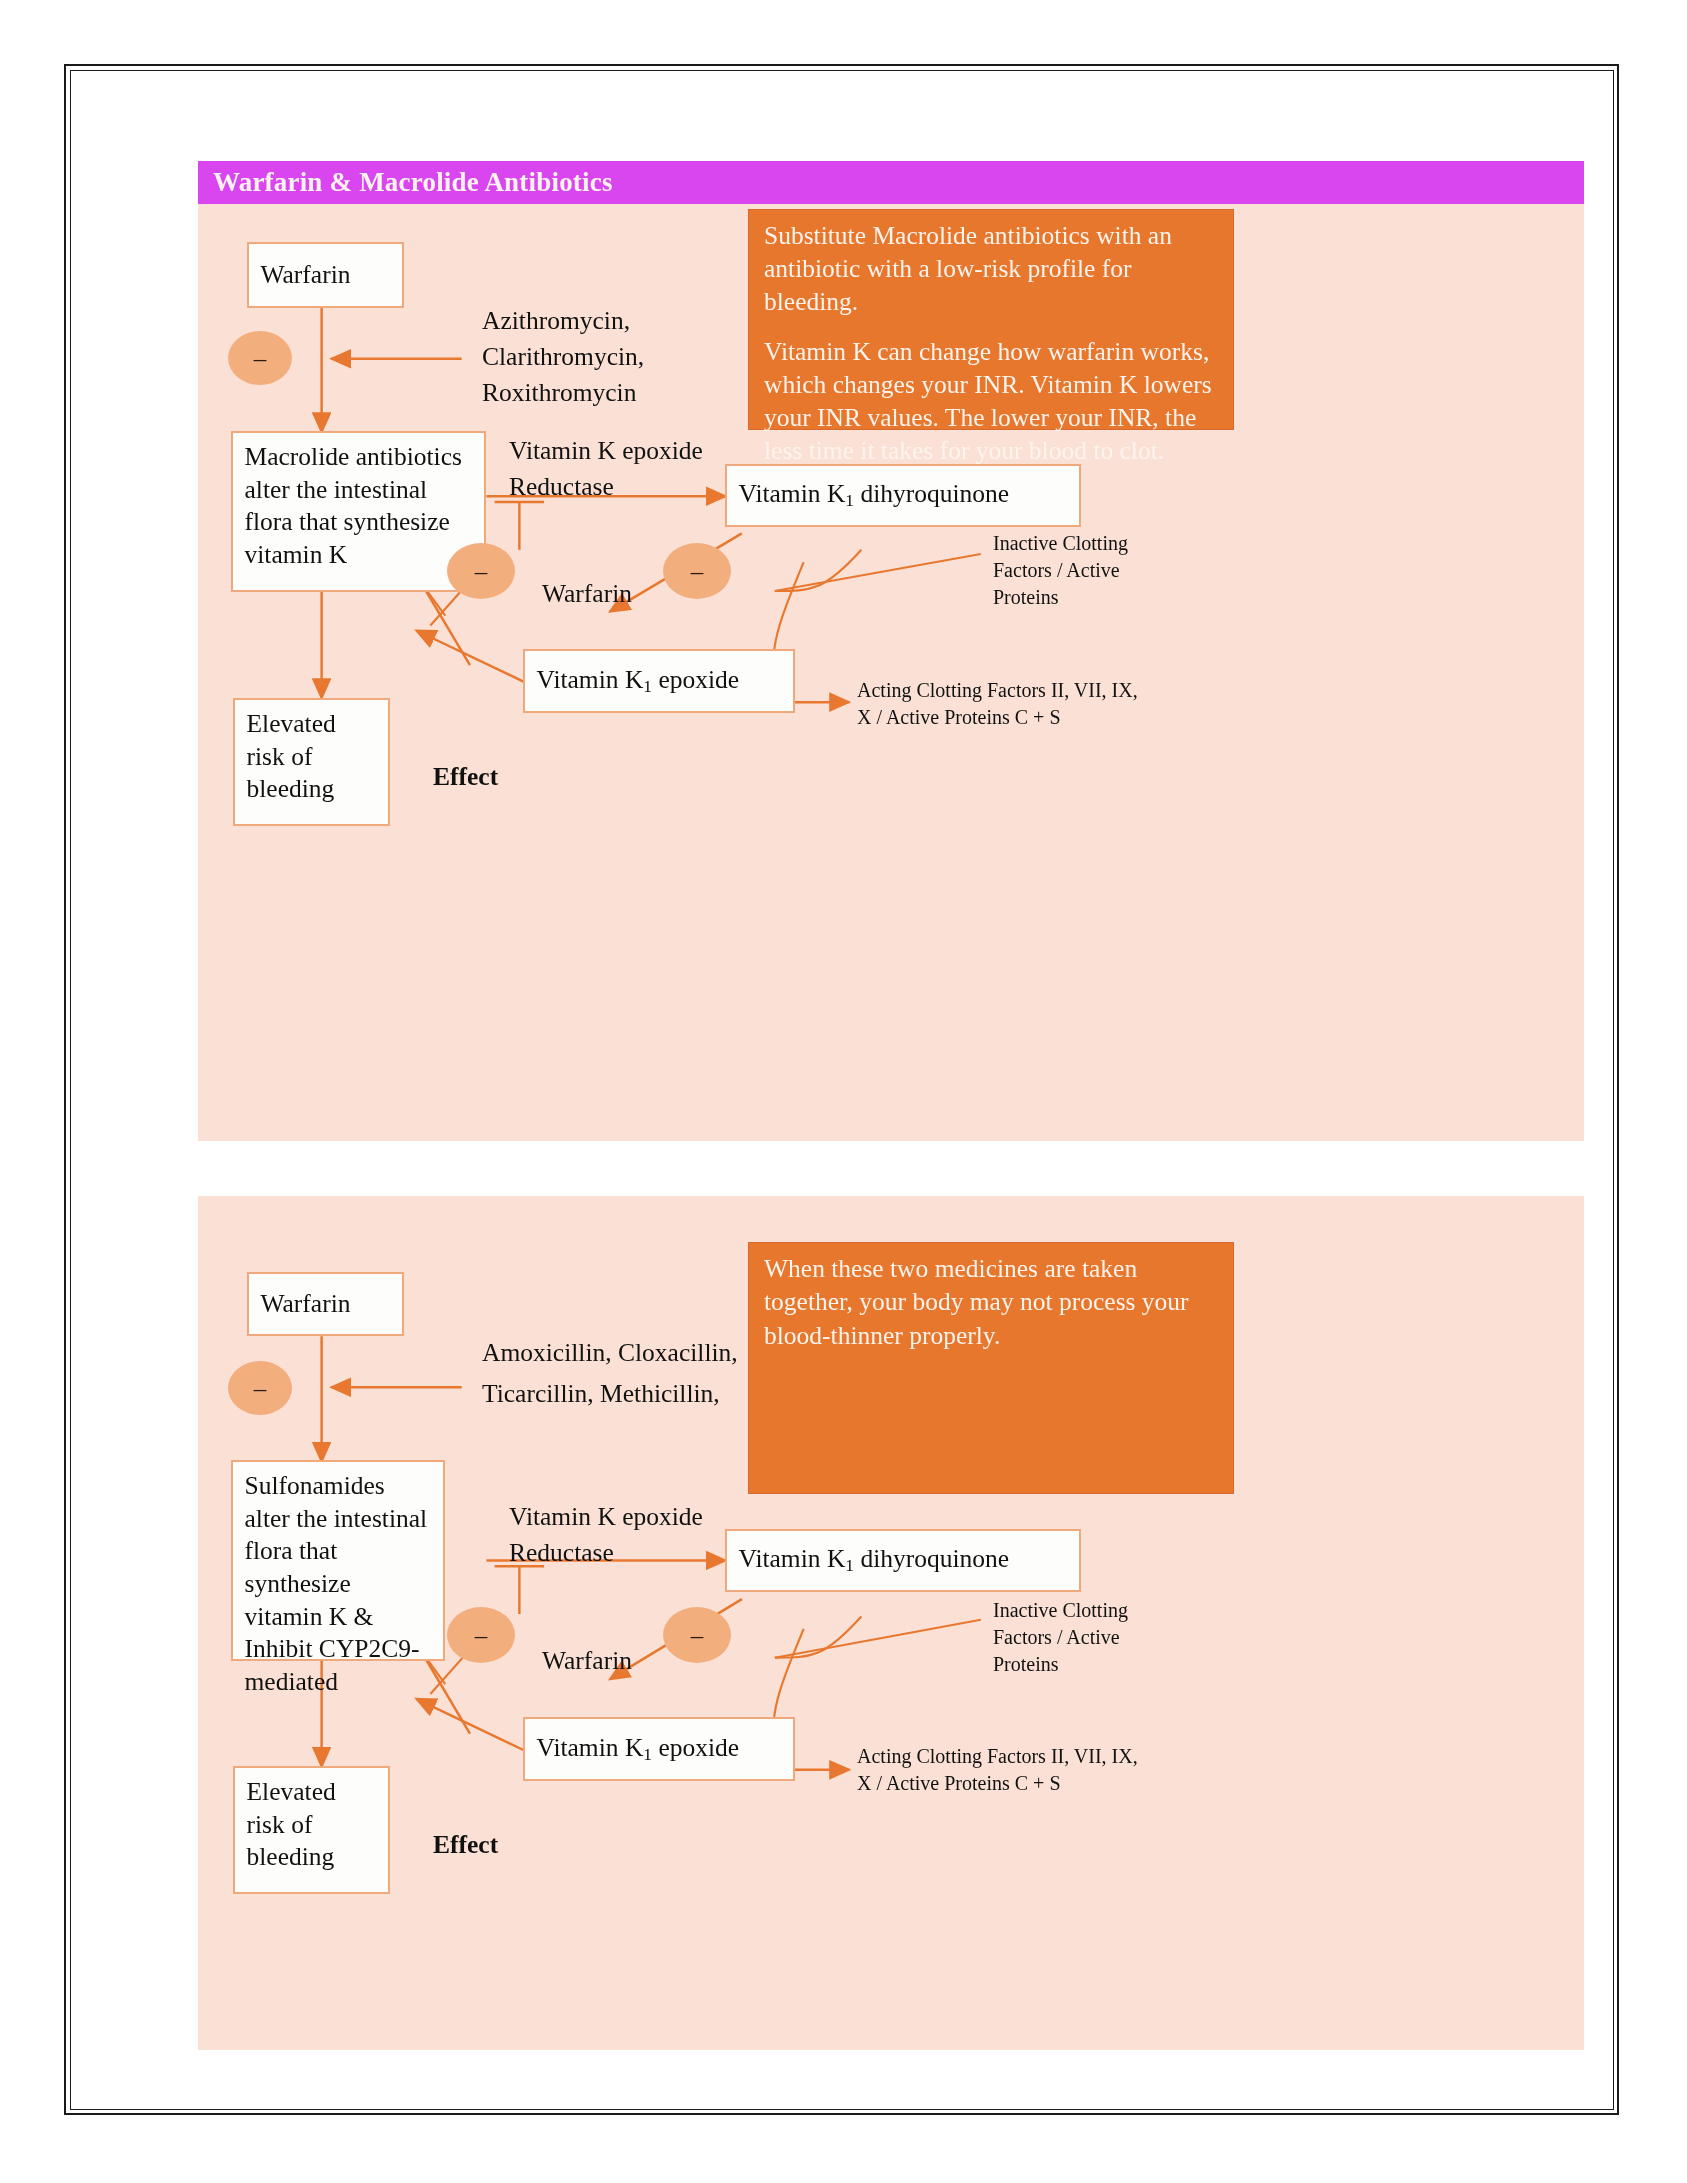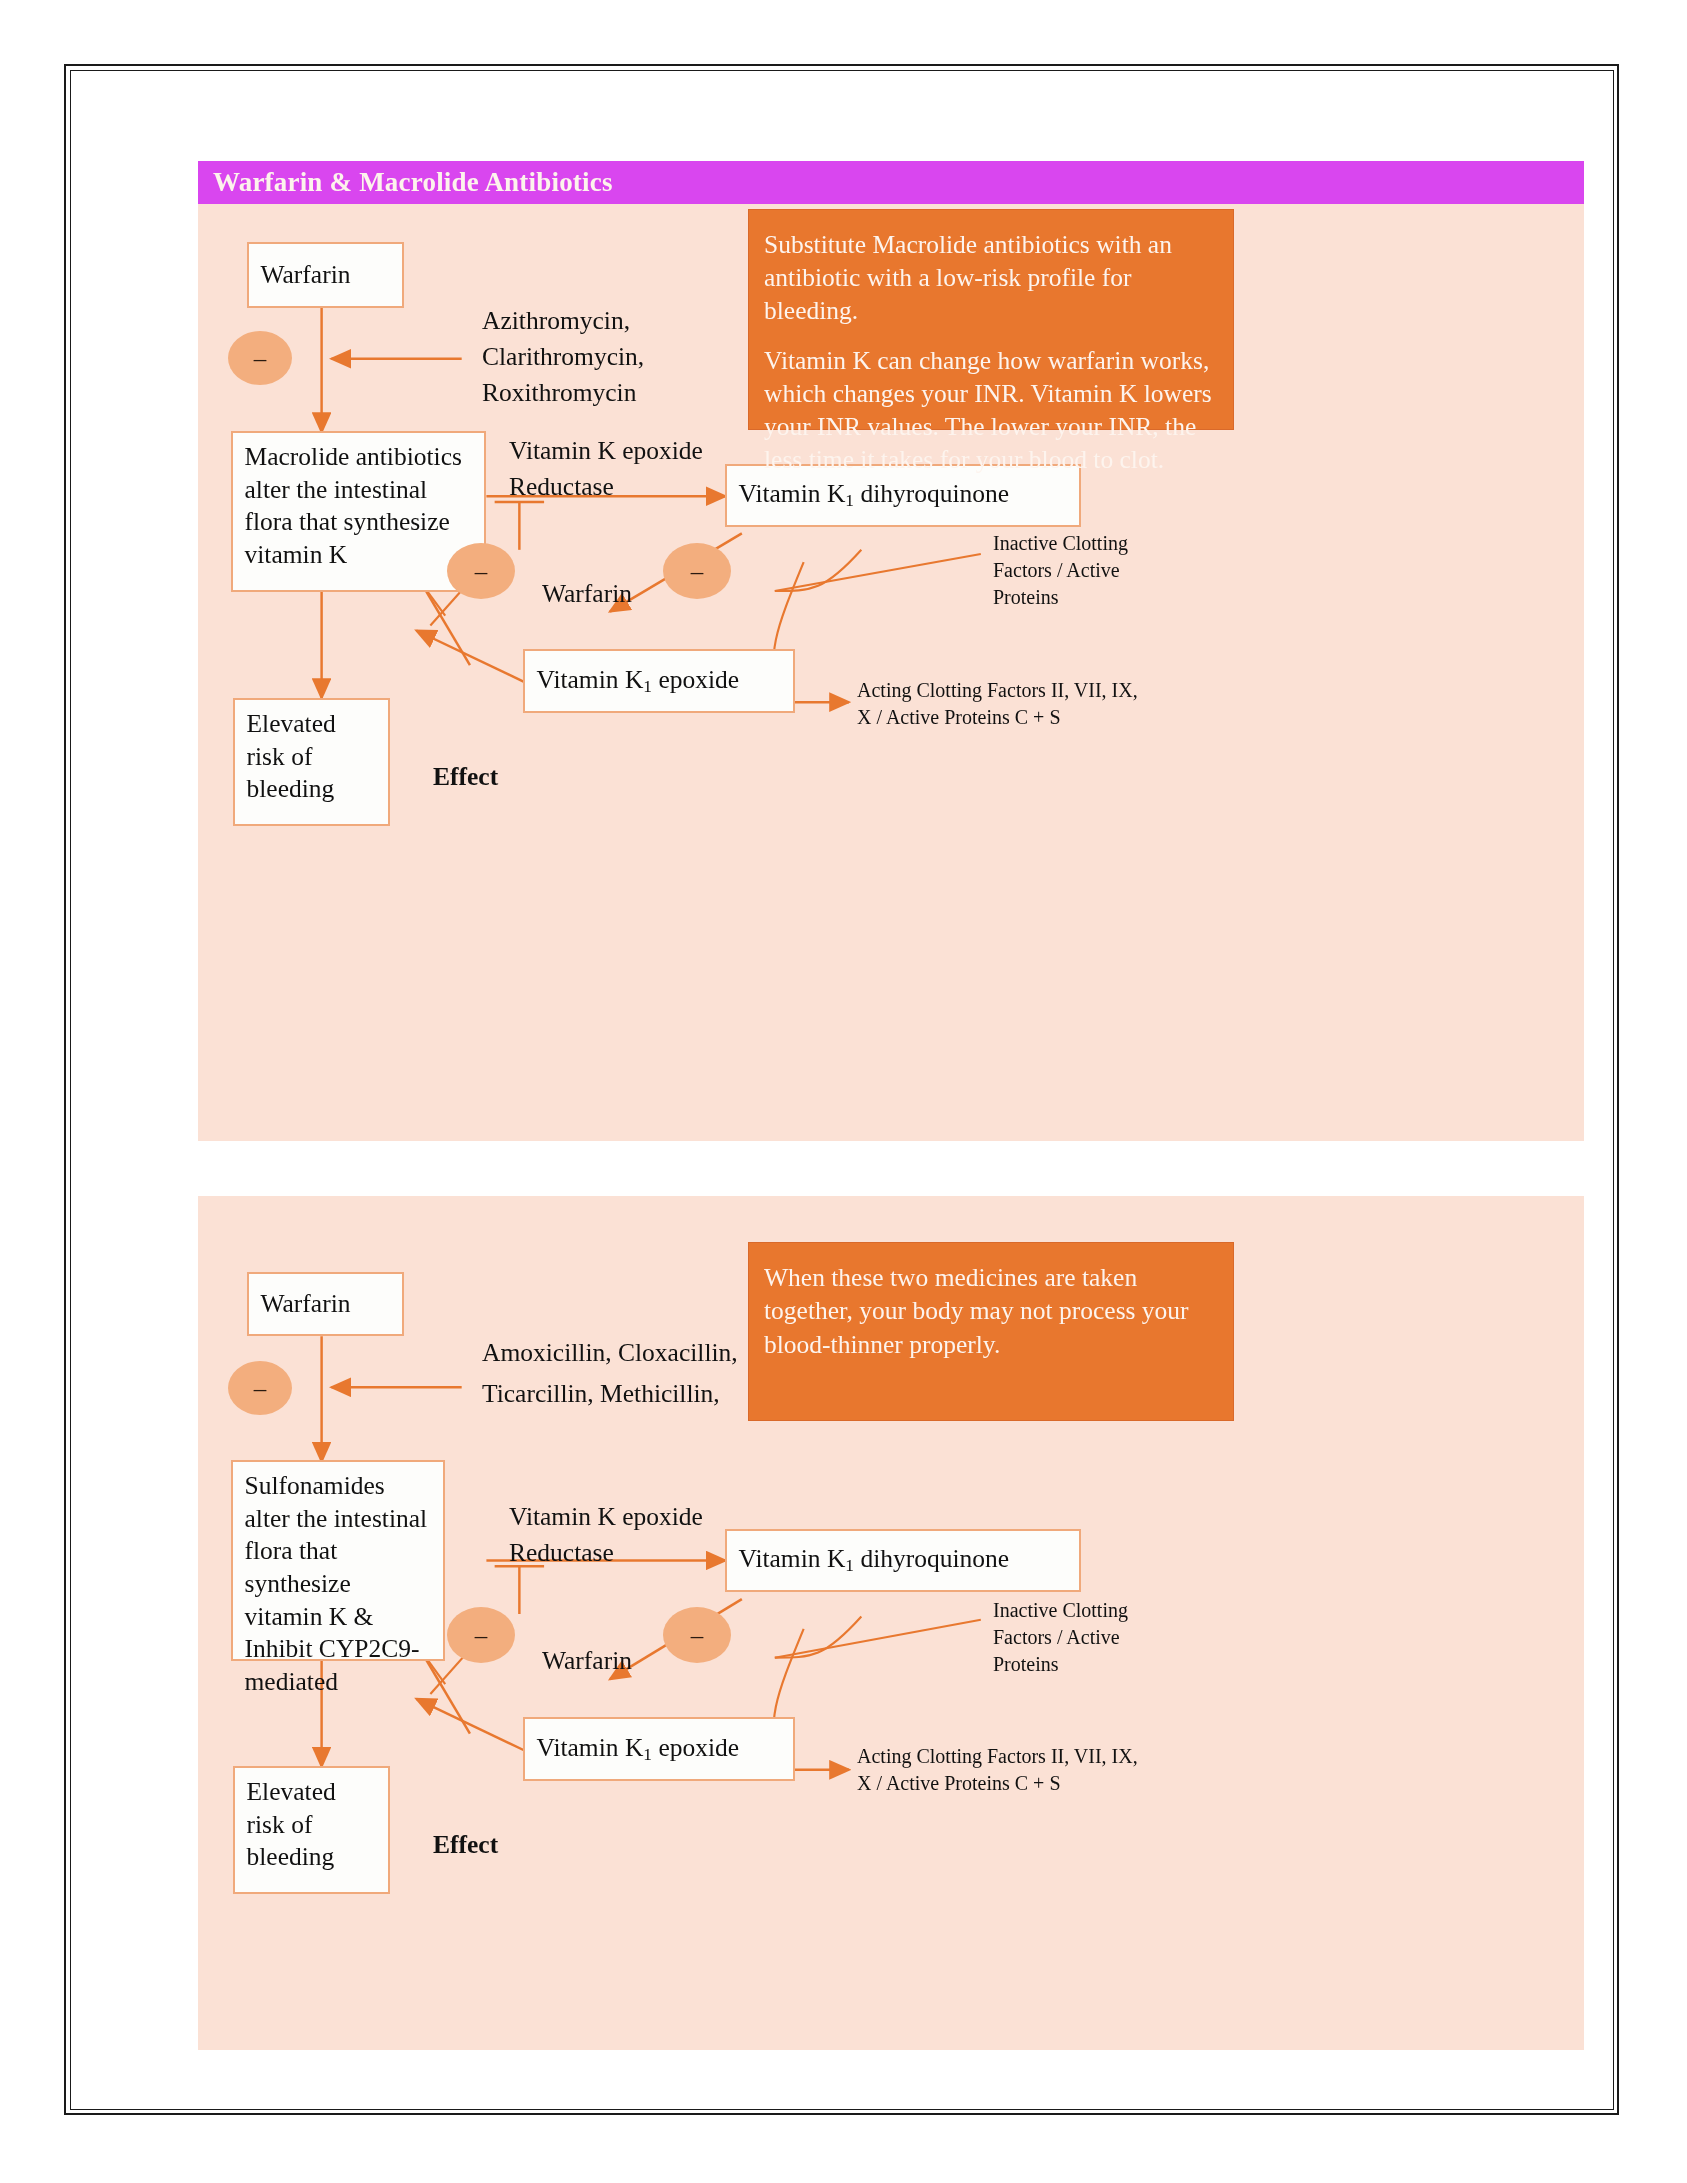--- a/index.html
+++ b/index.html
@@ -26,21 +26,21 @@
 
   
   .node{position:absolute;background:#FDFDFB;border:2.5px solid #F0A97B;
     box-sizing:border-box;font-size:25.5px;color:#111;line-height:1.28;
     padding:8.2px 11.5px;}
   .node.center{display:flex;align-items:center;}
 
   
   .callout{position:absolute;background:#E8772E;border:1.6px solid #D9692A;
     box-sizing:border-box;color:#FDF4EE;font-size:25.5px;line-height:1.30;
-    padding:18px 15px;}
+    padding:9px 15px;}
   .callout p{margin:0 0 16.5px 0;}
   .callout p:last-child{margin-bottom:0;}
 
   
   .label{position:absolute;color:#111;font-size:25.5px;line-height:1.42;}
   .label.small{font-size:20px;line-height:1.35;}
   .label.bold{font-weight:bold;text-align:center;}
 
   
   .minus{position:absolute;background:#F3AE7E;border-radius:50%;
@@ -223,20 +223,20 @@
       <div class="node" style="left:35px;top:527px;width:157px;height:128px;">
         <span>Elevated risk of bleeding</span>
       </div>
 
       <div class="label bold" style="left:235px;top:588px;">Effect</div>
 
       <div class="label small" style="left:795px;top:358px;width:173px;">Inactive Clotting Factors / Active Proteins</div>
 
       <div class="label small" style="left:659px;top:504px;width:288px;">Acting Clotting Factors II, VII, IX, X / Active Proteins C + S</div>
 
-      <div class="callout" style="left:550px;top:3.3px;width:486px;height:179px;">
+      <div class="callout" style="left:550px;top:3.3px;width:486px;height:252px;">
         <p>When these two medicines are taken together, your body may not process your blood-thinner properly.</p>
       </div>
 
     </div>
   </div>
 </div>
 
 
 </body></html>

